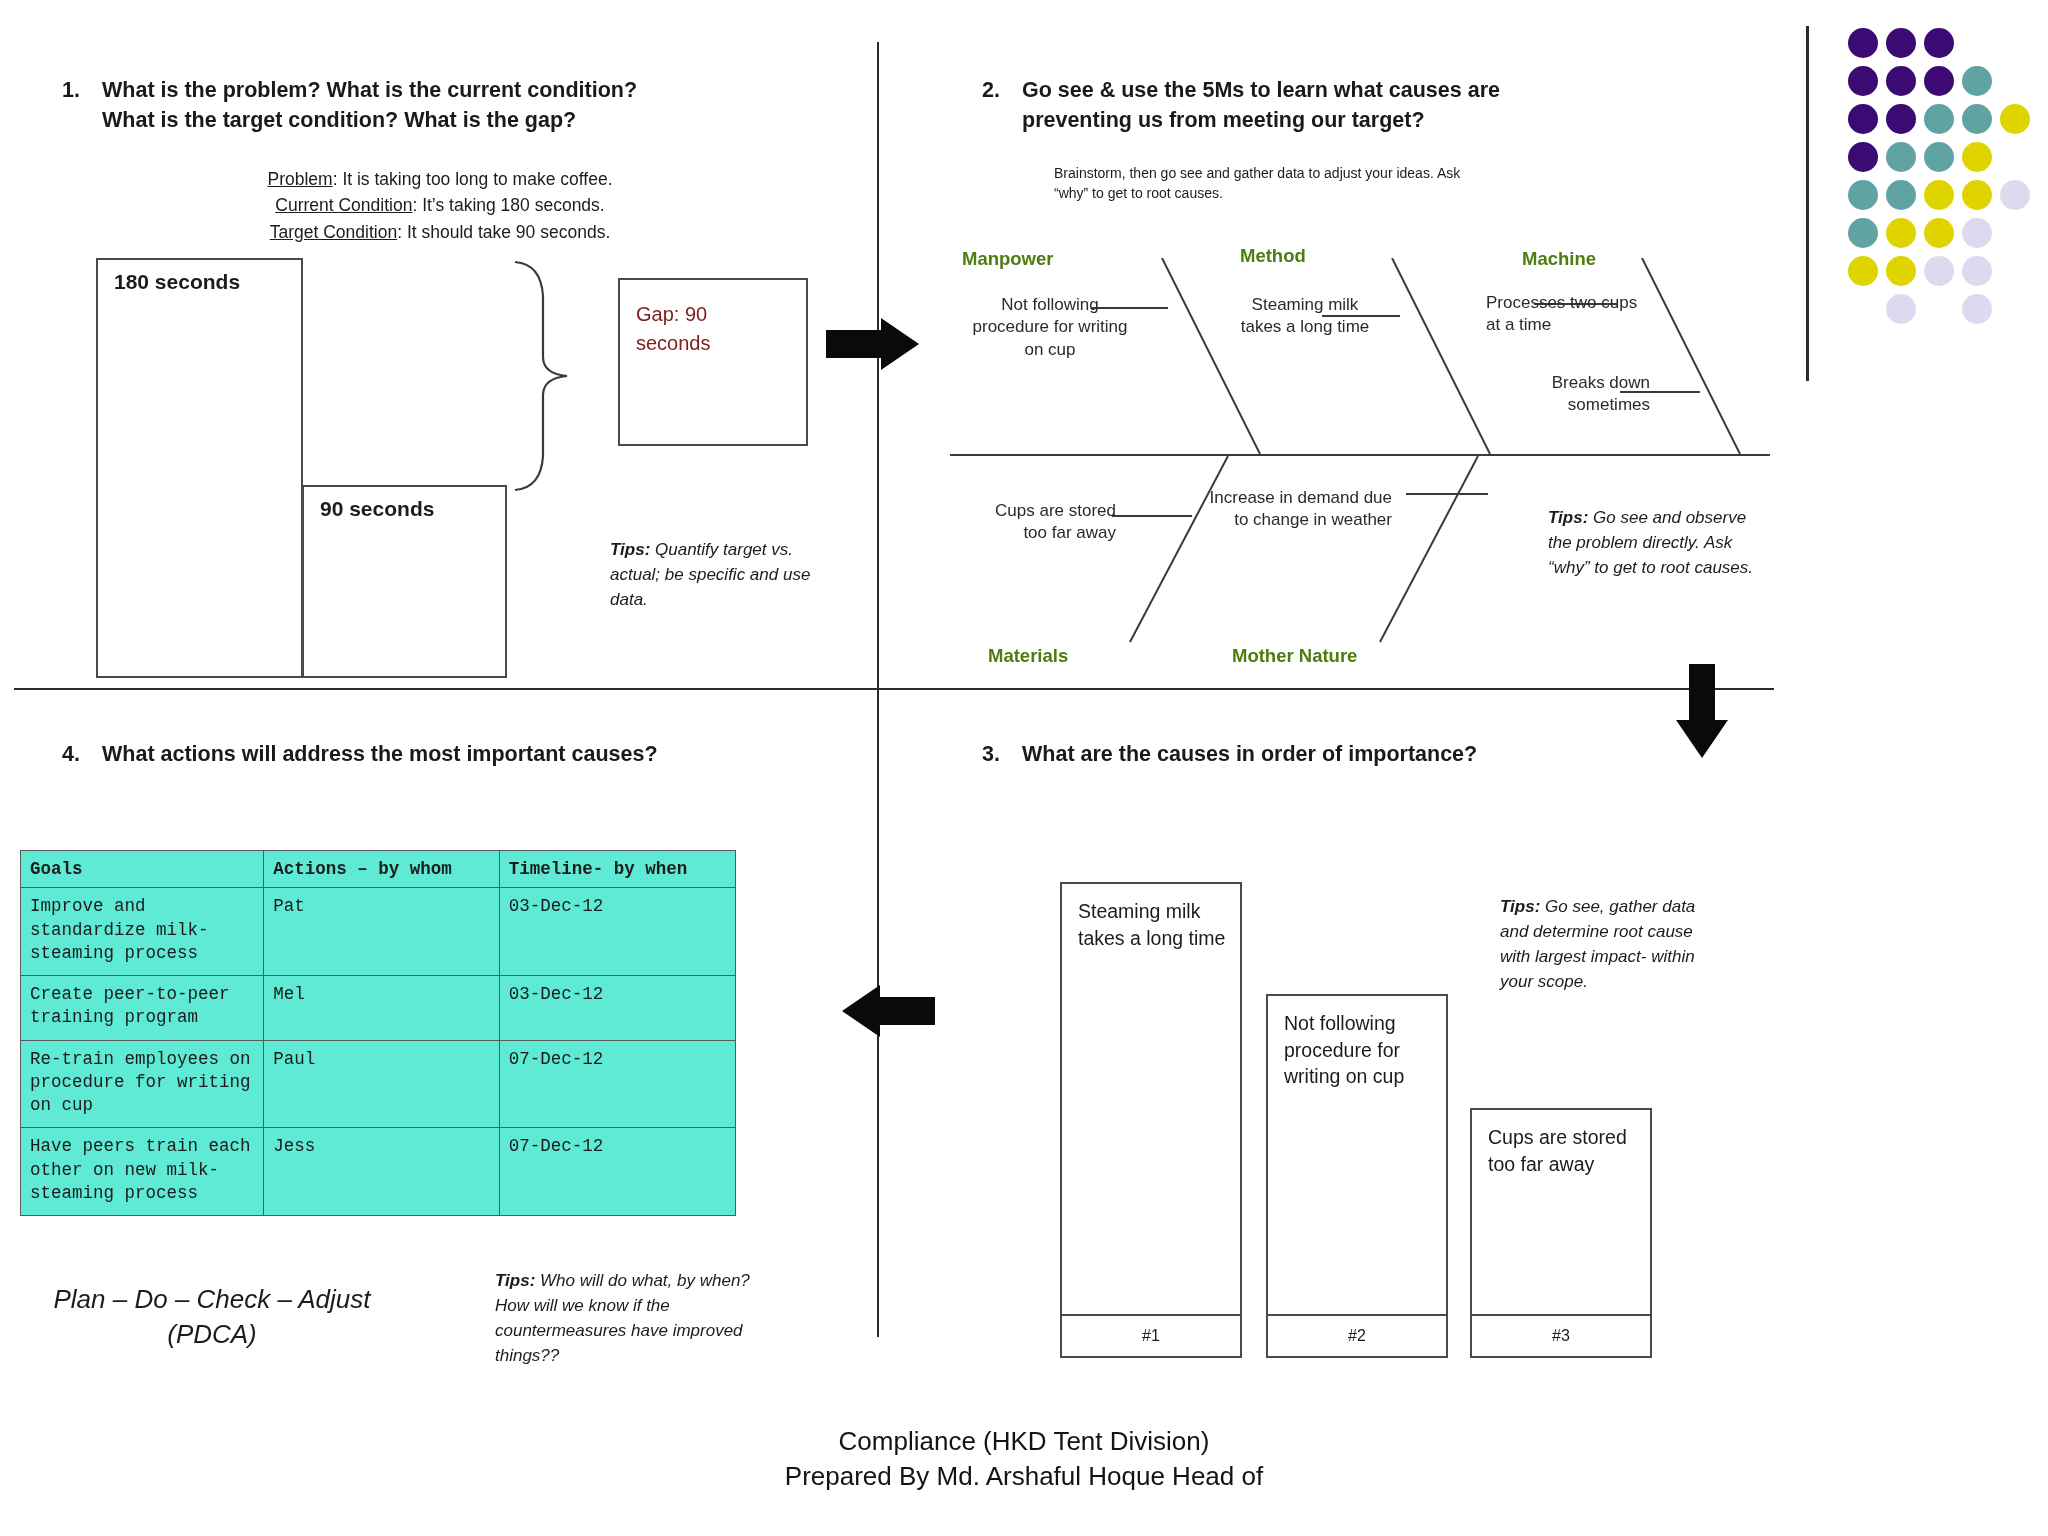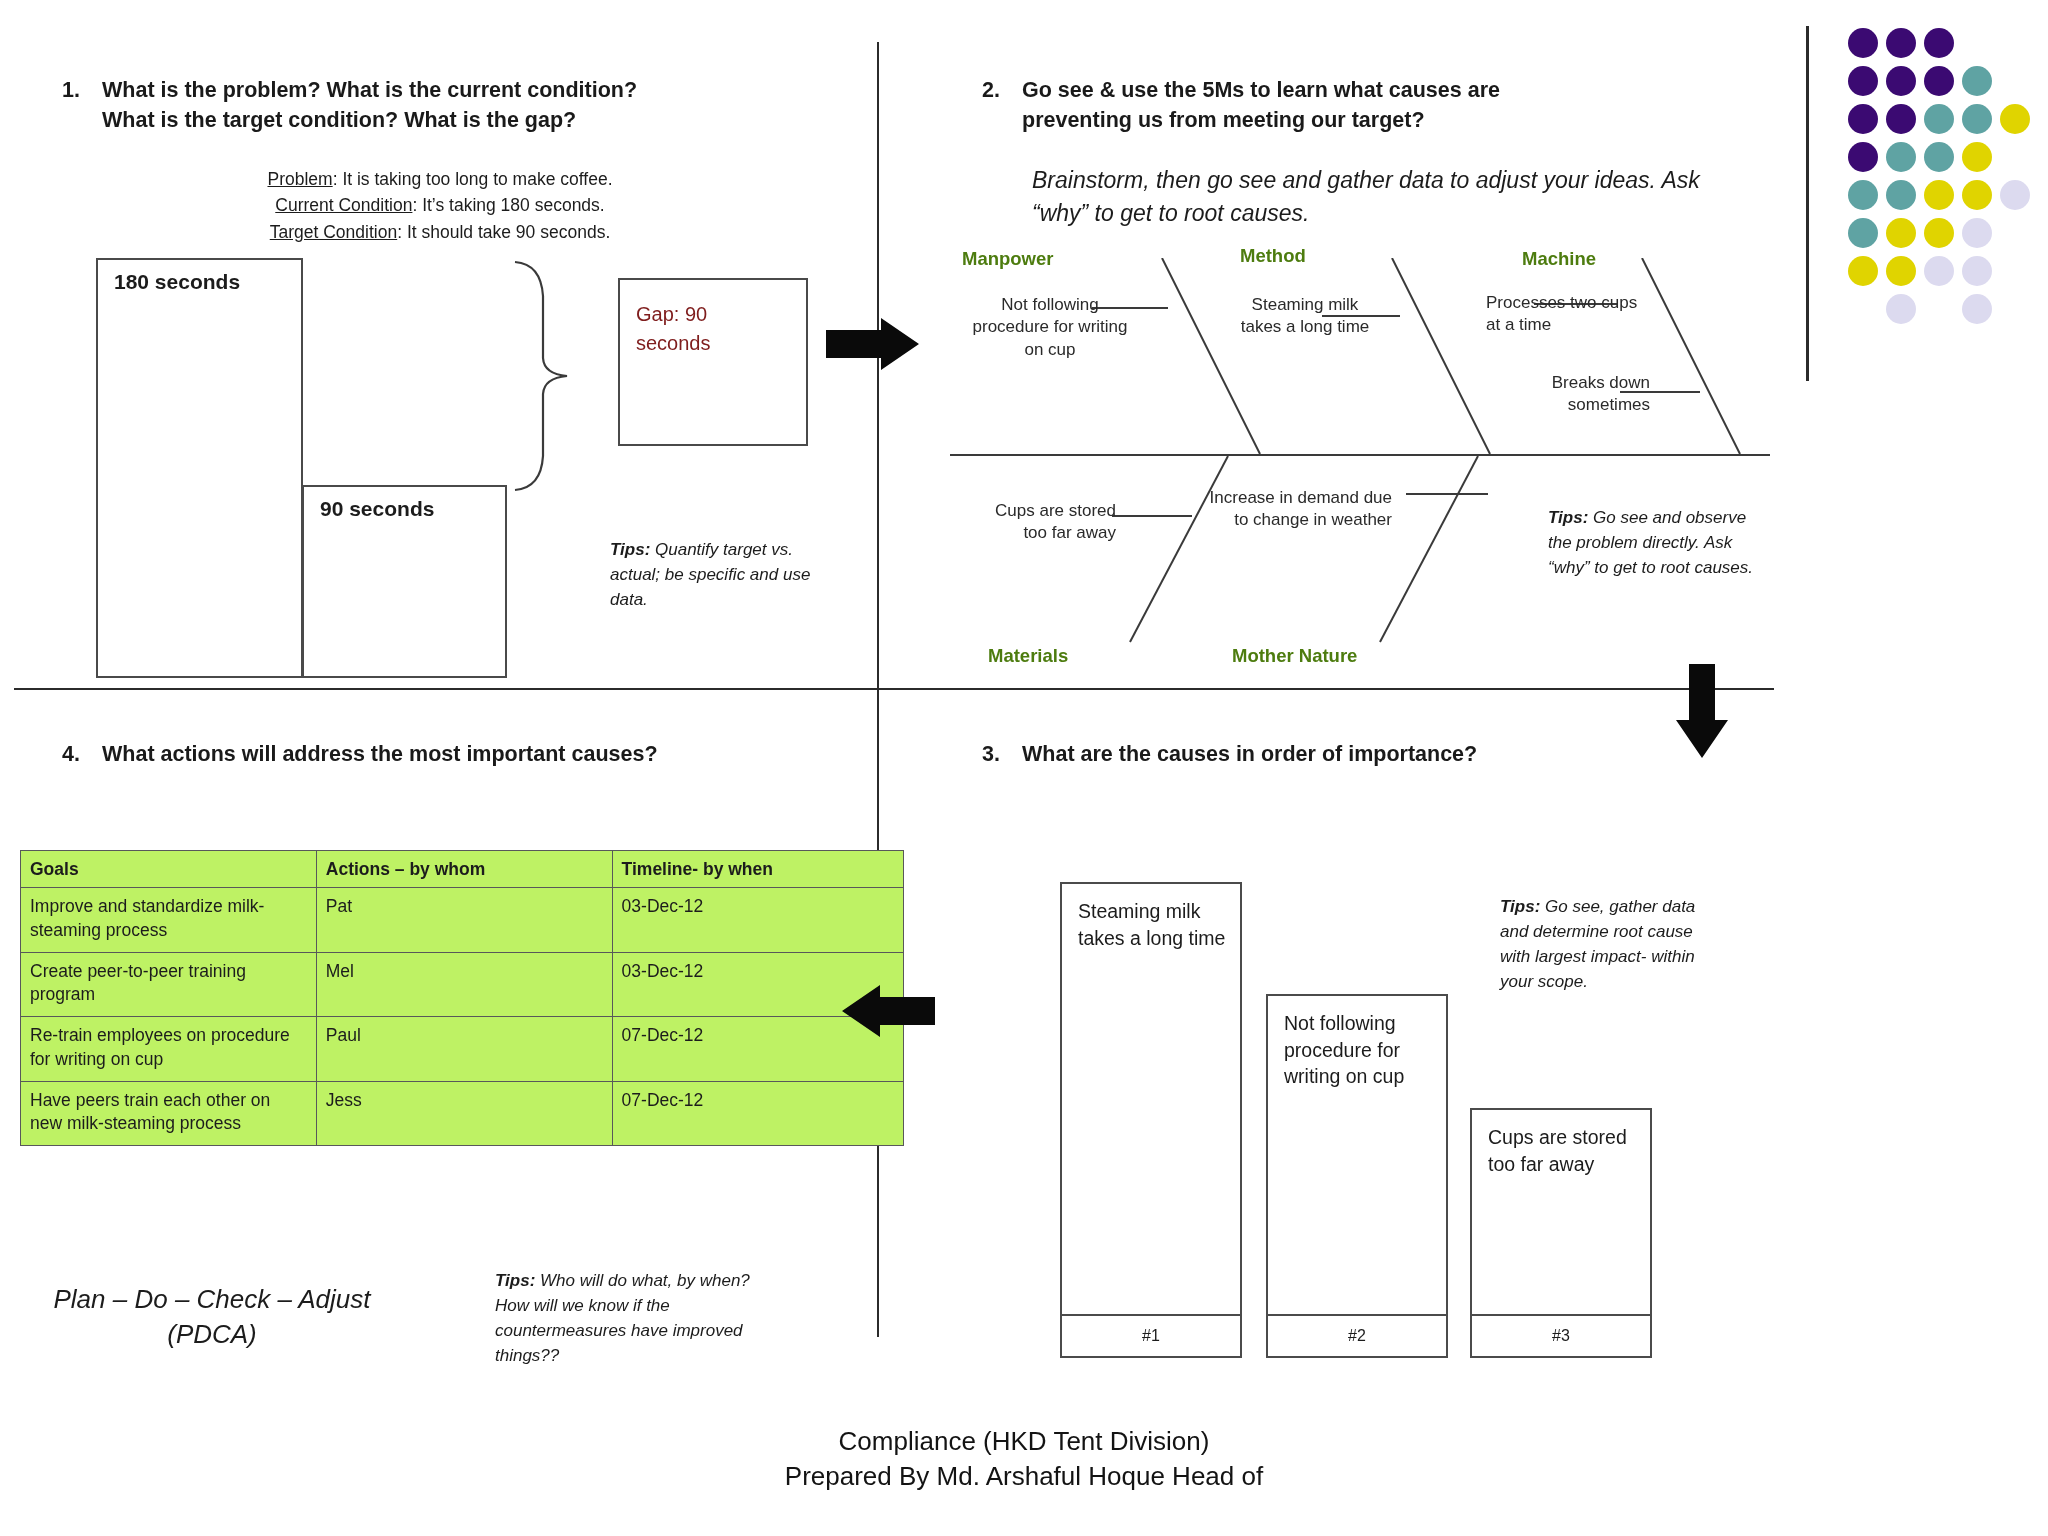--- a/index.html
+++ b/index.html
@@ -33,24 +33,24 @@
     gap: 14px;
     font-weight: bold;
     font-size: 21.5px;
     line-height: 1.38;
     color: #1a1a1a;
   }
   .q-heading .num { width: 26px; flex: none; }
   .q-heading .txt { flex: 1; }
 
   .sub-italic {
-    font-style: italic;
-    font-size: 23px;
+    font-size: 14px;
     line-height: 1.42;
     color: #1c1c1c;
+    margin-left: 22px;
   }
 
   .lead-lines {
     font-size: 17.5px;
     line-height: 1.50;
     color: #1c1c1c;
   }
   .lead-lines .lbl { text-decoration: underline; }
 
   .tips {
@@ -107,22 +107,23 @@
     font-size: 17px;
     line-height: 1.32;
     color: #2a2a2a;
   }
   .fb-cause.r { text-align: right; }
   .fb-cause.c { text-align: center; }
 
   
   #actions-table {
     border-collapse: collapse;
-    width: 884px;
-    background: #bef264;
+    width: 716px;
+    background: #5eead4;
+    font-family: Liberation Mono, monospace;
   }
   #actions-table th, #actions-table td {
     border: 1.5px solid #58585a;
     vertical-align: top;
     padding: 7px 9px 10px 9px;
     font-size: 17.5px;
     line-height: 1.33;
     color: #1c1c1c;
     font-weight: normal;
     text-align: left;

